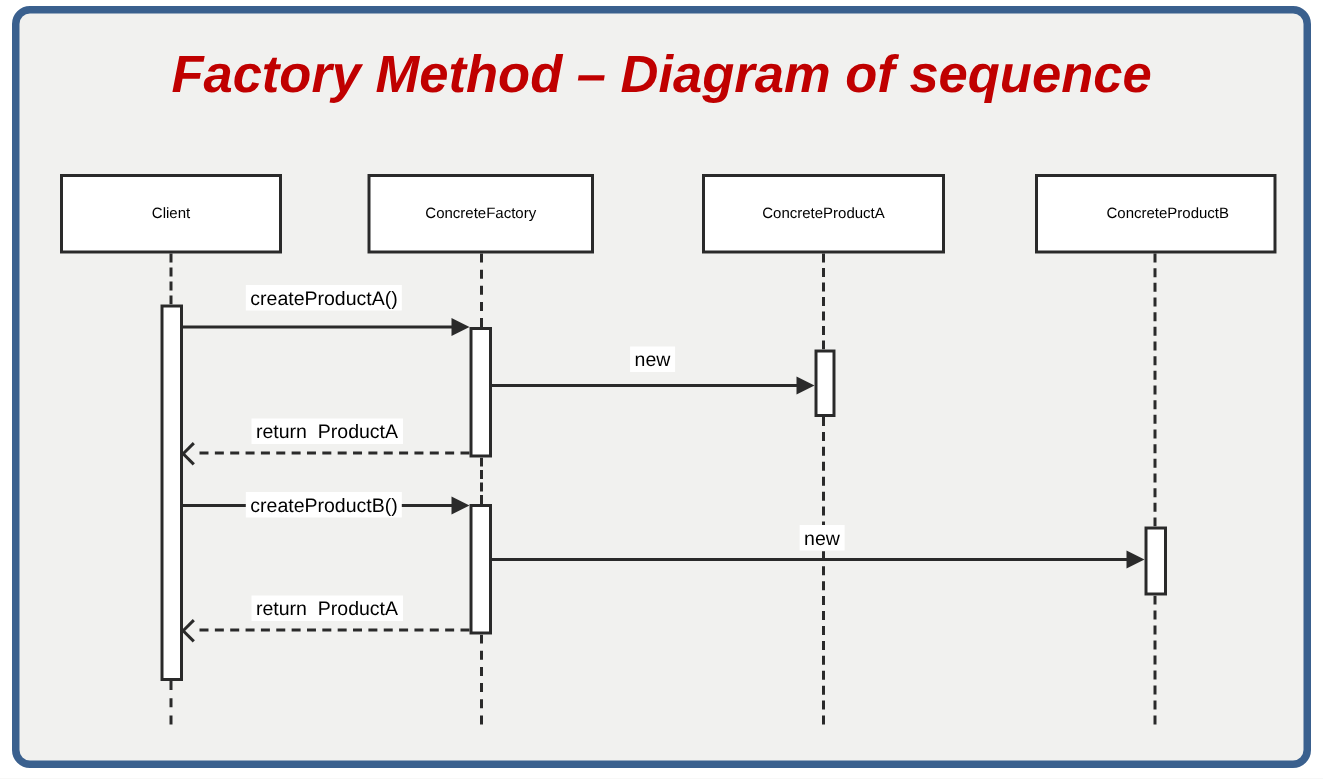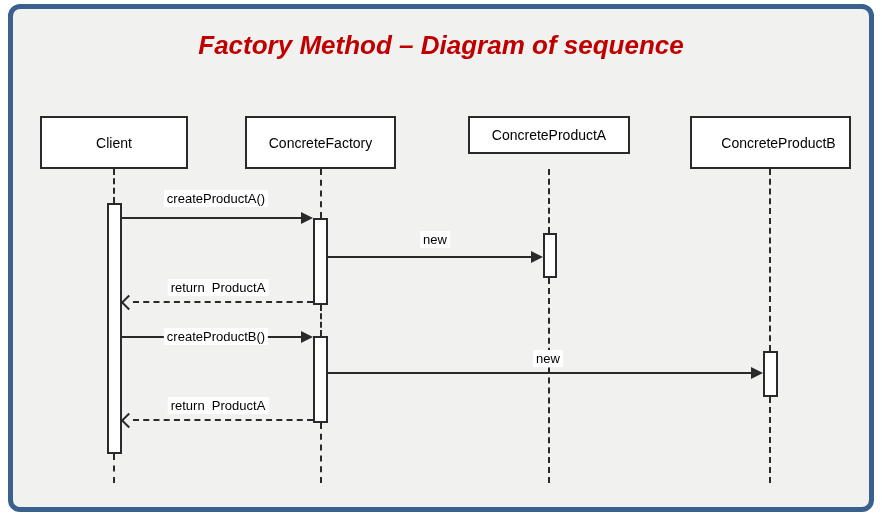--- a/index.html
+++ b/index.html
@@ -14,27 +14,27 @@
     width:882px;height:519px;position:relative;background:#ffffff;
     font-family:"Liberation Sans", sans-serif;
   }
   .frame{
     position:absolute;left:8px;top:4px;width:866px;height:508px;
     box-sizing:border-box;border:5px solid var(--frame);border-radius:12px;
     background:var(--canvas);overflow:hidden;
   }
   .title{
     position:absolute;left:0;right:0;top:21px;text-align:center;
-    font-size:26px;font-weight:bold;font-style:italic;color:var(--title);
+    font-size:35px;font-weight:bold;font-style:italic;color:var(--title);
     letter-spacing:0px;
   }
   .actor-box{
     position:absolute;box-sizing:border-box;background:var(--boxfill);
     border:2px solid var(--line);display:flex;align-items:center;justify-content:center;
-    font-size:14px;color:#000;
+    font-size:10px;color:#000;
   }
   .lifeline{
     position:absolute;width:0;border-left:2px dashed var(--line);
   }
   .activation{
     position:absolute;box-sizing:border-box;background:var(--boxfill);
     border:2px solid var(--line);
   }
   .msg-line-solid{
     position:absolute;height:0;border-top:2px solid var(--line);
@@ -64,21 +64,21 @@
 <div class="frame">
 
   <div class="title">Factory Method – Diagram of sequence</div>
 
   <div class="actor-box" style="left:27px;top:107px;width:148px;height:53px;">
     <span>Client</span>
   </div>
   <div class="actor-box" style="left:232px;top:107px;width:151px;height:53px;">
     <span>ConcreteFactory</span>
   </div>
-  <div class="actor-box" style="left:455px;top:107px;width:162px;height:38px;text-align:center;">
+  <div class="actor-box" style="left:455px;top:107px;width:162px;height:53px;text-align:center;">
     <span>ConcreteProductA</span>
   </div>
   <div class="actor-box" style="left:677px;top:107px;width:161px;height:53px;padding-left:16px;">
     <span>ConcreteProductB</span>
   </div>
 
   <div class="lifeline" style="left:100px;top:160px;height:34px;"></div>
   <div class="lifeline" style="left:100px;top:445px;height:29px;"></div>
 
   <div class="lifeline" style="left:307px;top:160px;height:49px;"></div>

